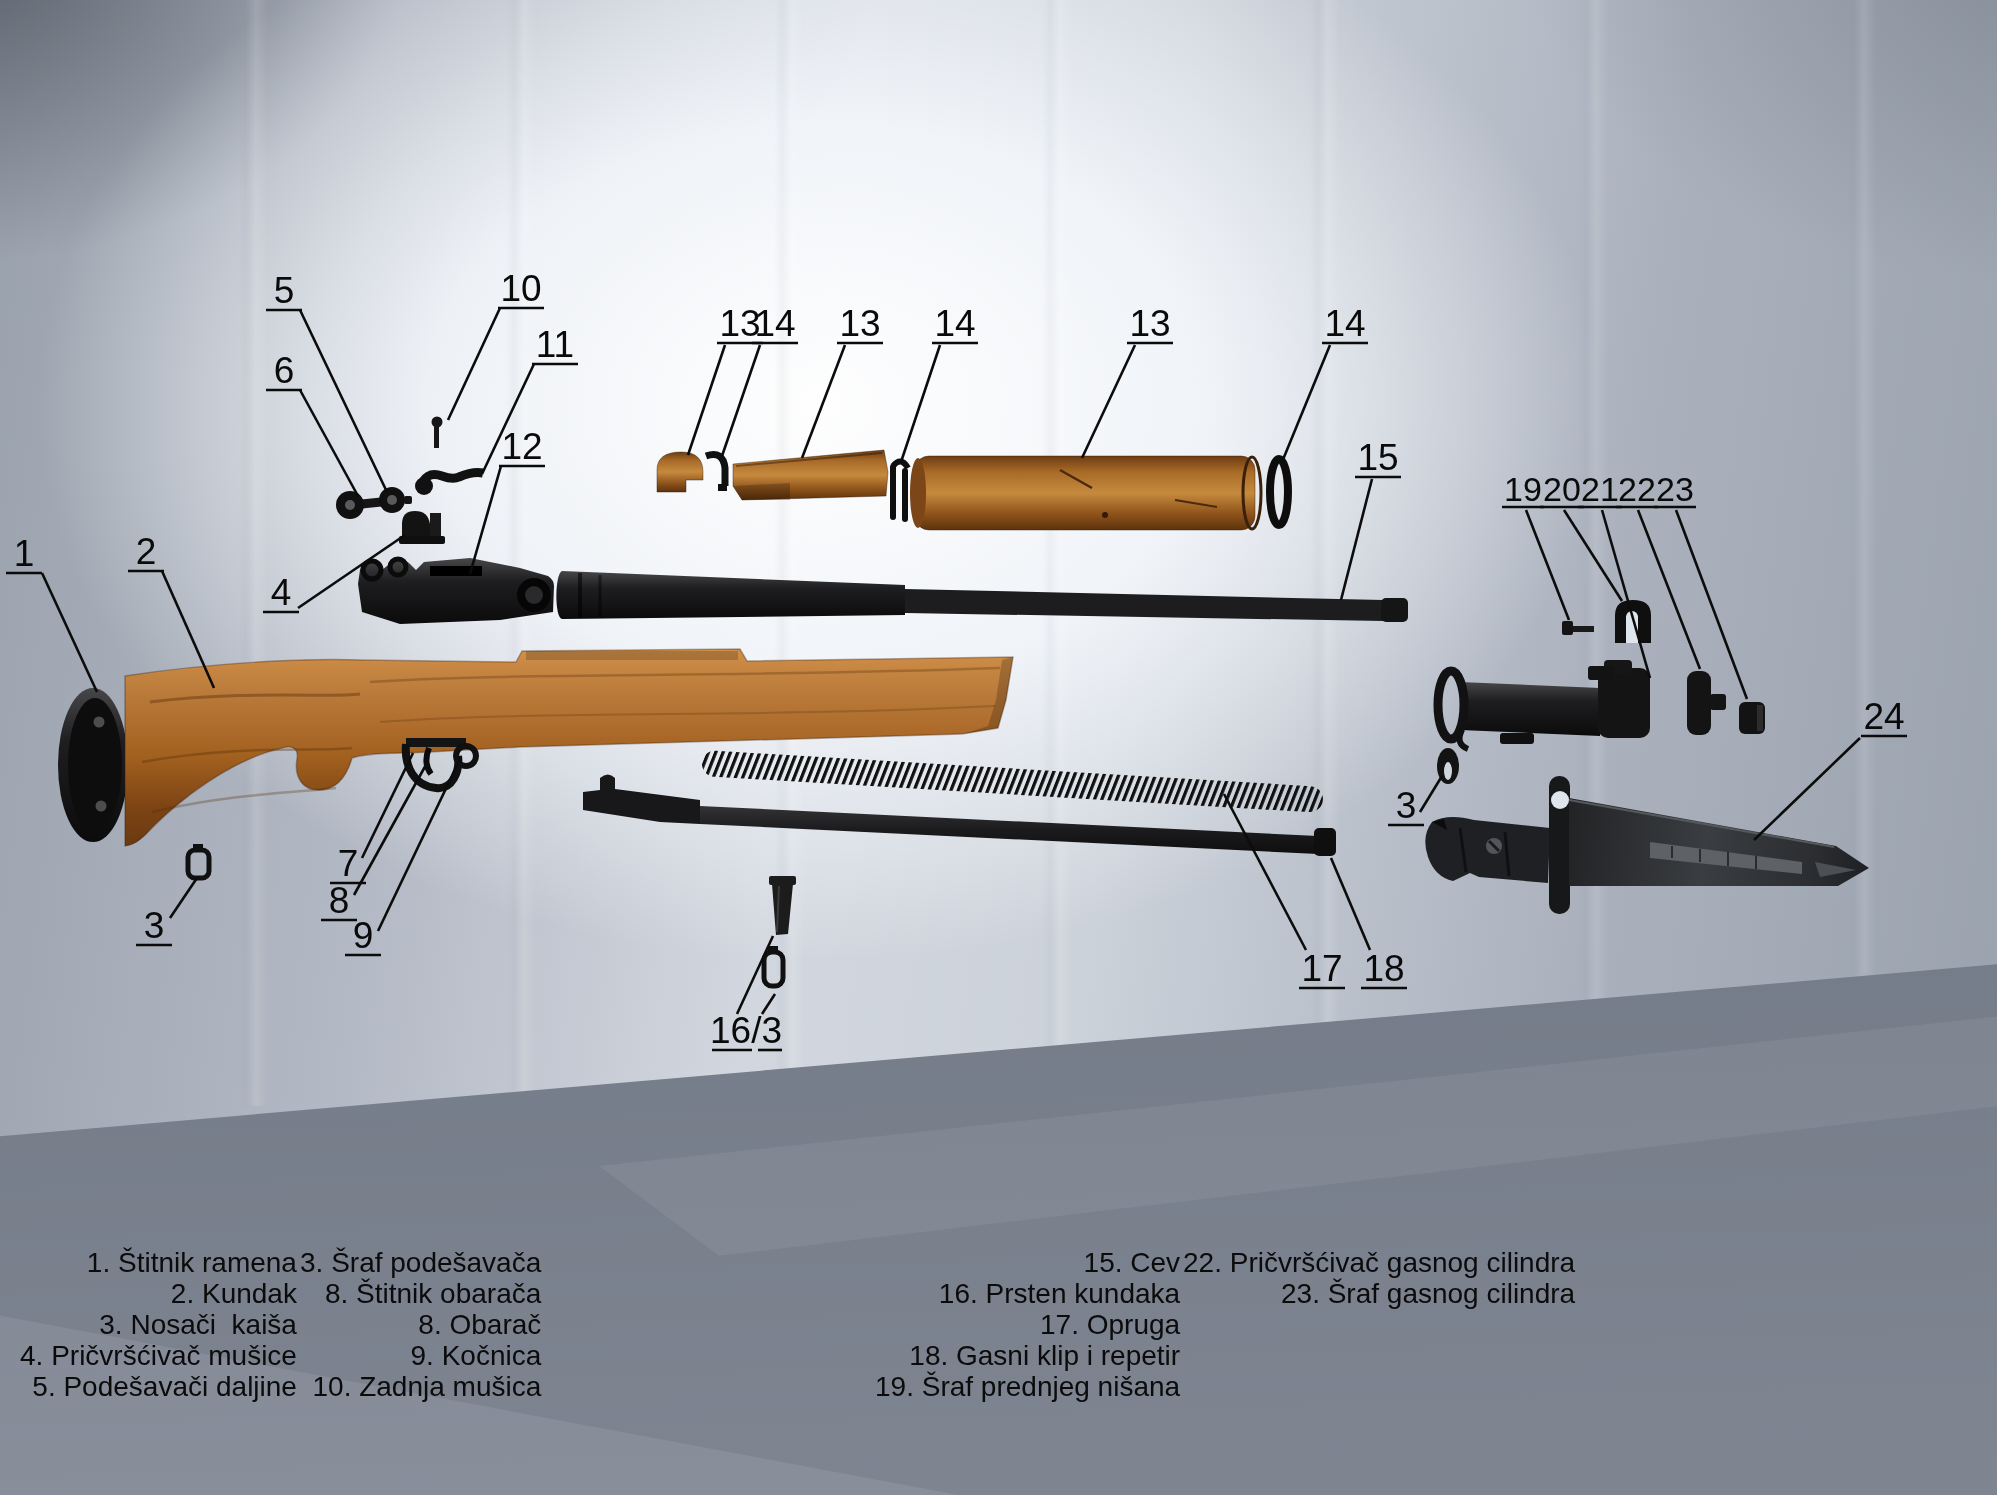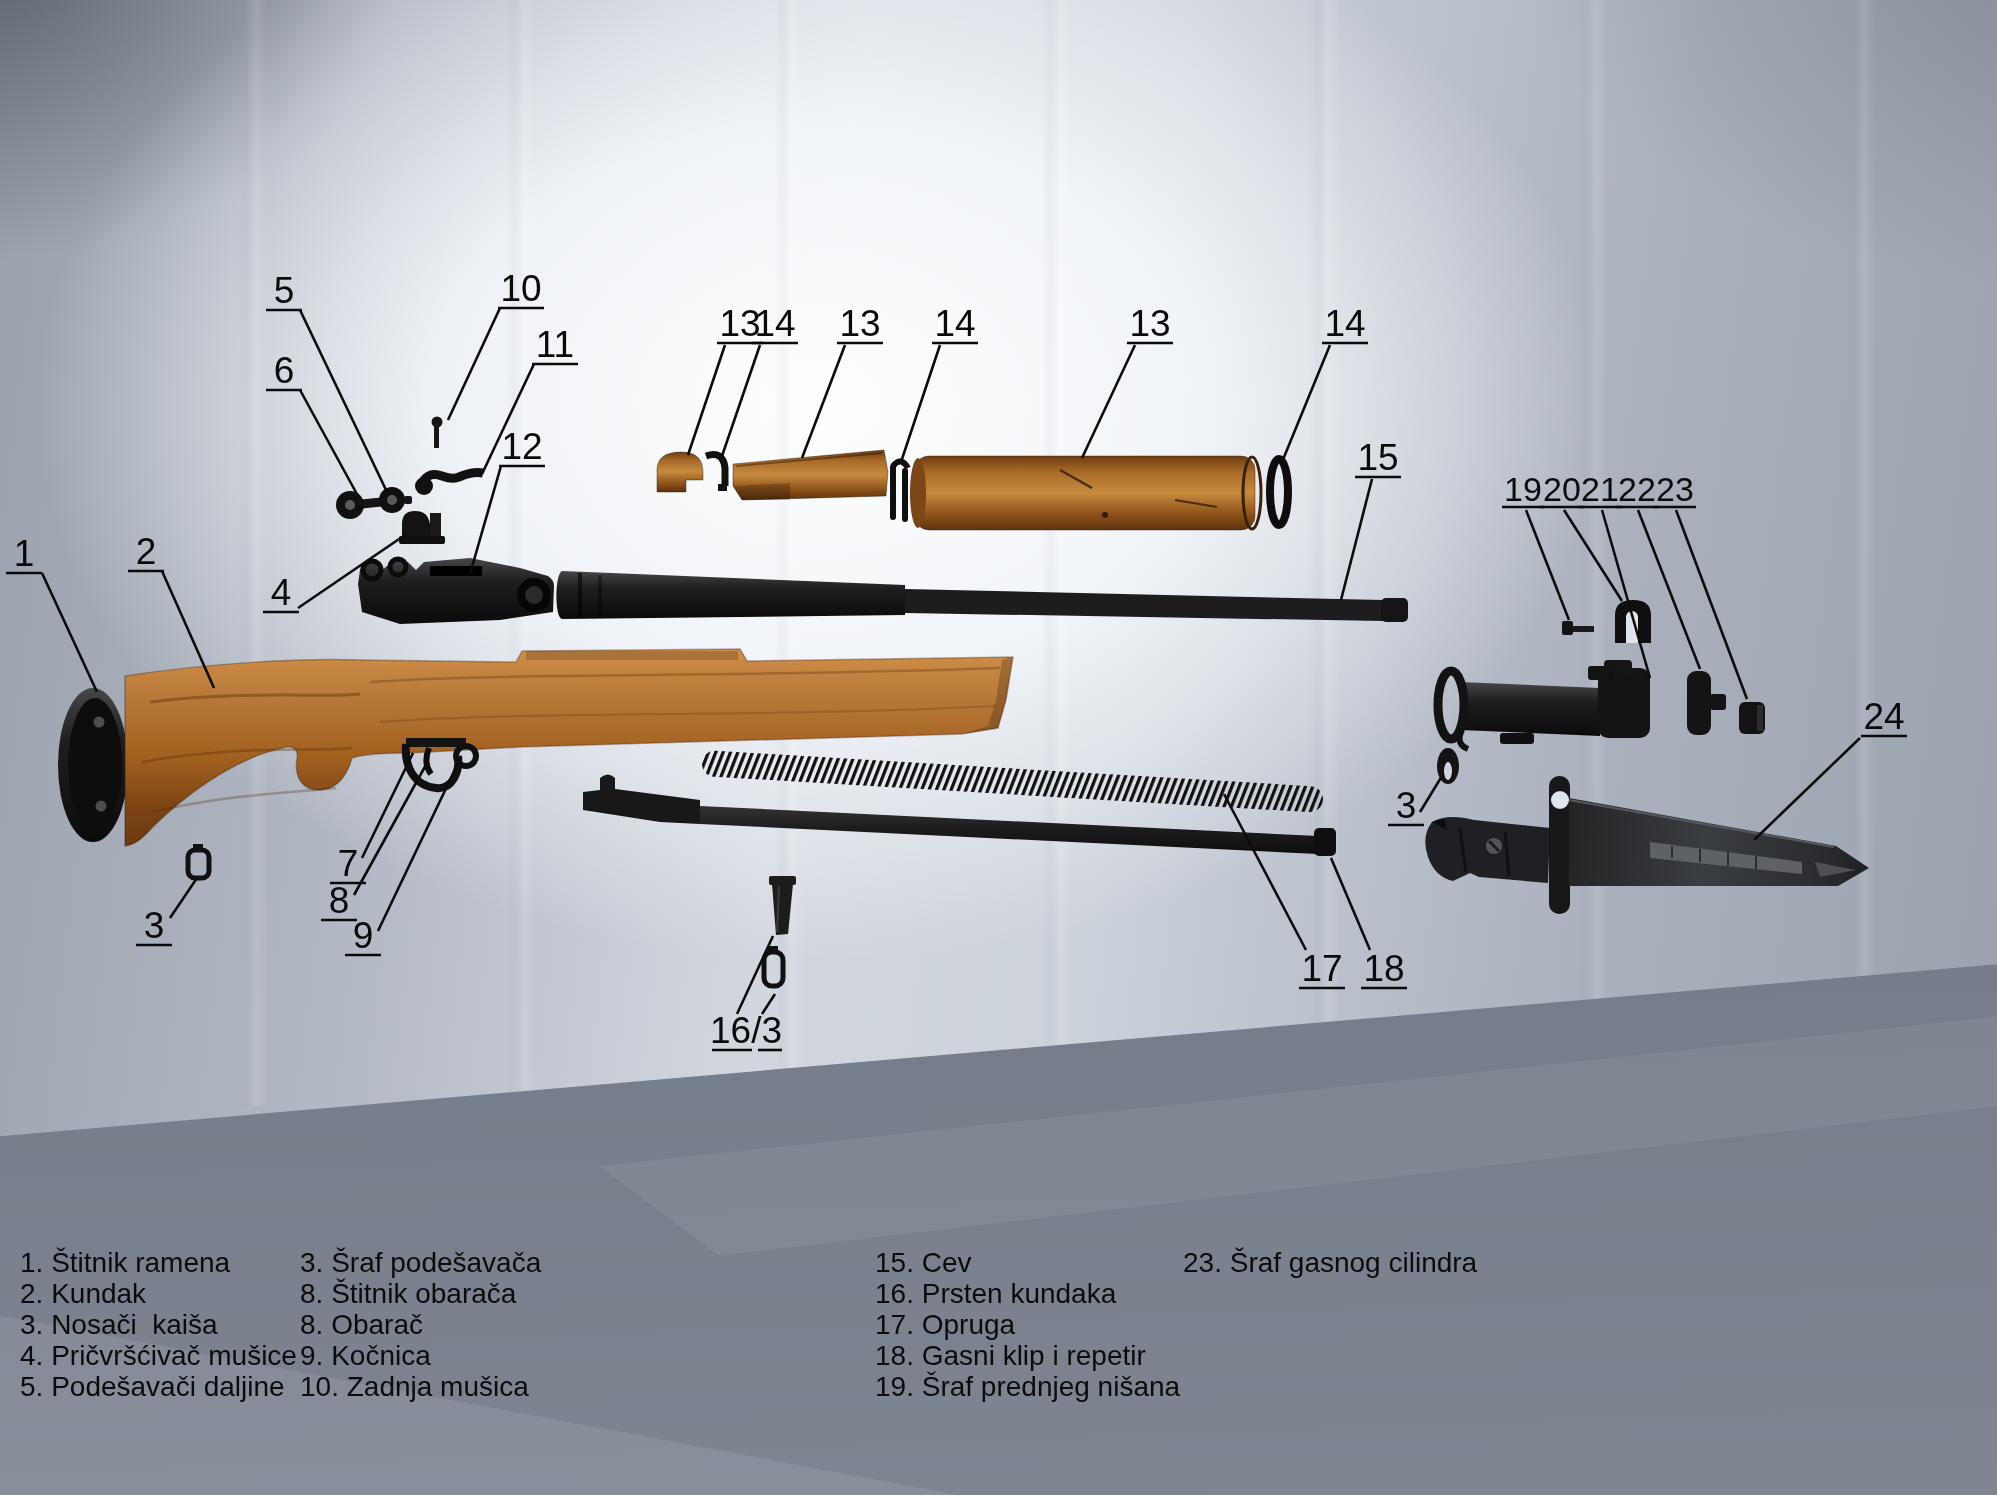--- a/index.html
+++ b/index.html
@@ -40,21 +40,21 @@
   text.callout{
     font-family:"Liberation Sans",sans-serif;
     font-size:37px;fill:#0a0a0a;text-anchor:middle;
   }
   text.callout.small{font-size:34px;}
   .legend{
     position:absolute;left:0;top:1243px;width:100%;height:252px;
     color:#0b0b0b;font-size:28px;line-height:31px;
   }
   .lg-col{position:absolute;top:4px;}
-  .lg-item{white-space:pre;}
+  .lg-item{white-space:pre;text-align:right;}
 </style>
 </head>
 <body>
 
 <div class="stage">
   <div class="pleats"></div>
   <div class="floor"></div>
   <div class="floor-sheen"></div>
   <div class="floor-sheen2"></div>
 
@@ -394,16 +394,17 @@
       <div class="lg-item">10. Zadnja mušica</div>
     </div>
     <div class="lg-col" style="left:875px">
       <div class="lg-item">15. Cev</div>
       <div class="lg-item">16. Prsten kundaka</div>
       <div class="lg-item">17. Opruga</div>
       <div class="lg-item">18. Gasni klip i repetir</div>
       <div class="lg-item">19. Šraf prednjeg nišana</div>
     </div>
     <div class="lg-col" style="left:1183px">
+      <div class="lg-item">22. Pričvršćivač gasnog cilindra</div>
       <div class="lg-item">23. Šraf gasnog cilindra</div>
     </div>
   </div>
 </div>
 
 </body></html>

